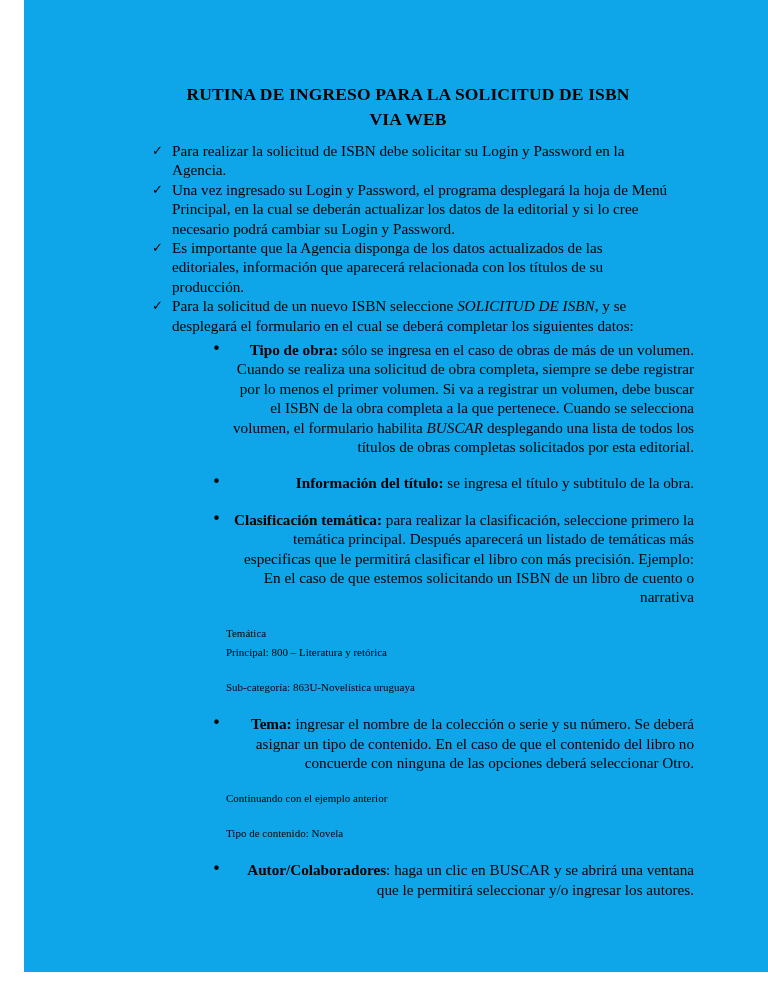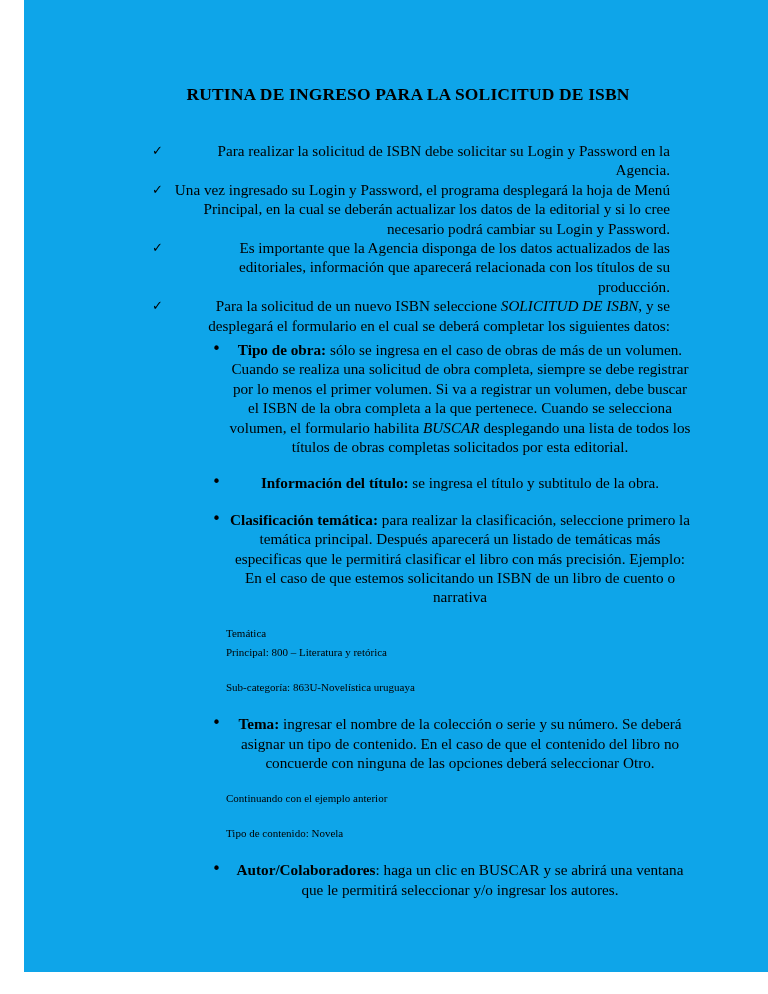--- a/index.html
+++ b/index.html
@@ -53,21 +53,21 @@
     flex: 0 0 auto;
     width: 22px;
     font-size: 13px;
     line-height: 19.4px;
     font-family: "DejaVu Sans", sans-serif;
     padding-left: 2px;
     box-sizing: border-box;
   }
   .check-text {
     flex: 1 1 auto;
-    text-align: right;
+    text-align: left;
   }
 
   
   .bullet-list {
     position: absolute;
     left: 188px;
     top: 340px;
     width: 482px;
   }
   .bullet-block {
@@ -81,21 +81,21 @@
   }
   .bullet-dot {
     flex: 0 0 auto;
     width: 14px;
     font-size: 15.2px;
     line-height: 19.4px;
     font-family: "DejaVu Sans", sans-serif;
   }
   .bullet-text {
     flex: 1 1 auto;
-    text-align: center;
+    text-align: right;
   }
   .plain-block {
     margin-left: 14px;
     font-size: 11px;
     line-height: 19.4px;
     margin-bottom: 17px;
   }
   .plain-block .gap {
     display: block;
     height: 15px;
@@ -103,20 +103,21 @@
   b { font-weight: bold; }
   i { }
 </style>
 </head>
 <body>
 
 <div class="page">
 
   <div class="doc-title">
     <div>RUTINA DE INGRESO PARA LA SOLICITUD DE ISBN</div>
+    <div>VIA WEB</div>
   </div>
 
   <div class="check-list">
 
     <div class="check-item">
       <span class="check-mark">✓</span>
       <span class="check-text">Para realizar la solicitud de ISBN debe solicitar su Login y Password en la Agencia.</span>
     </div>
 
     <div class="check-item">

